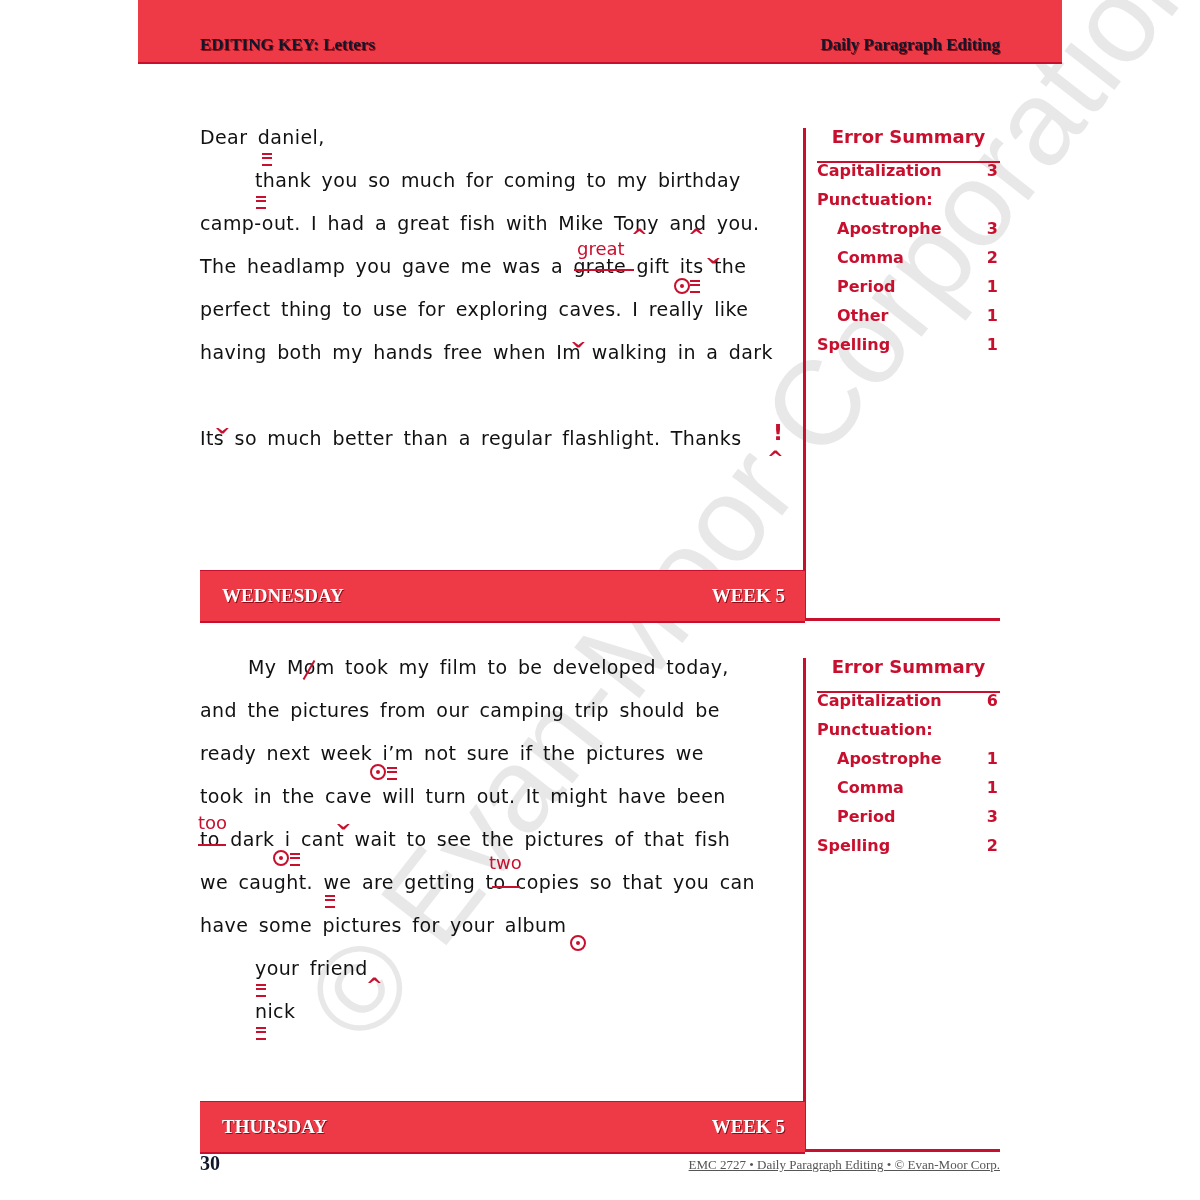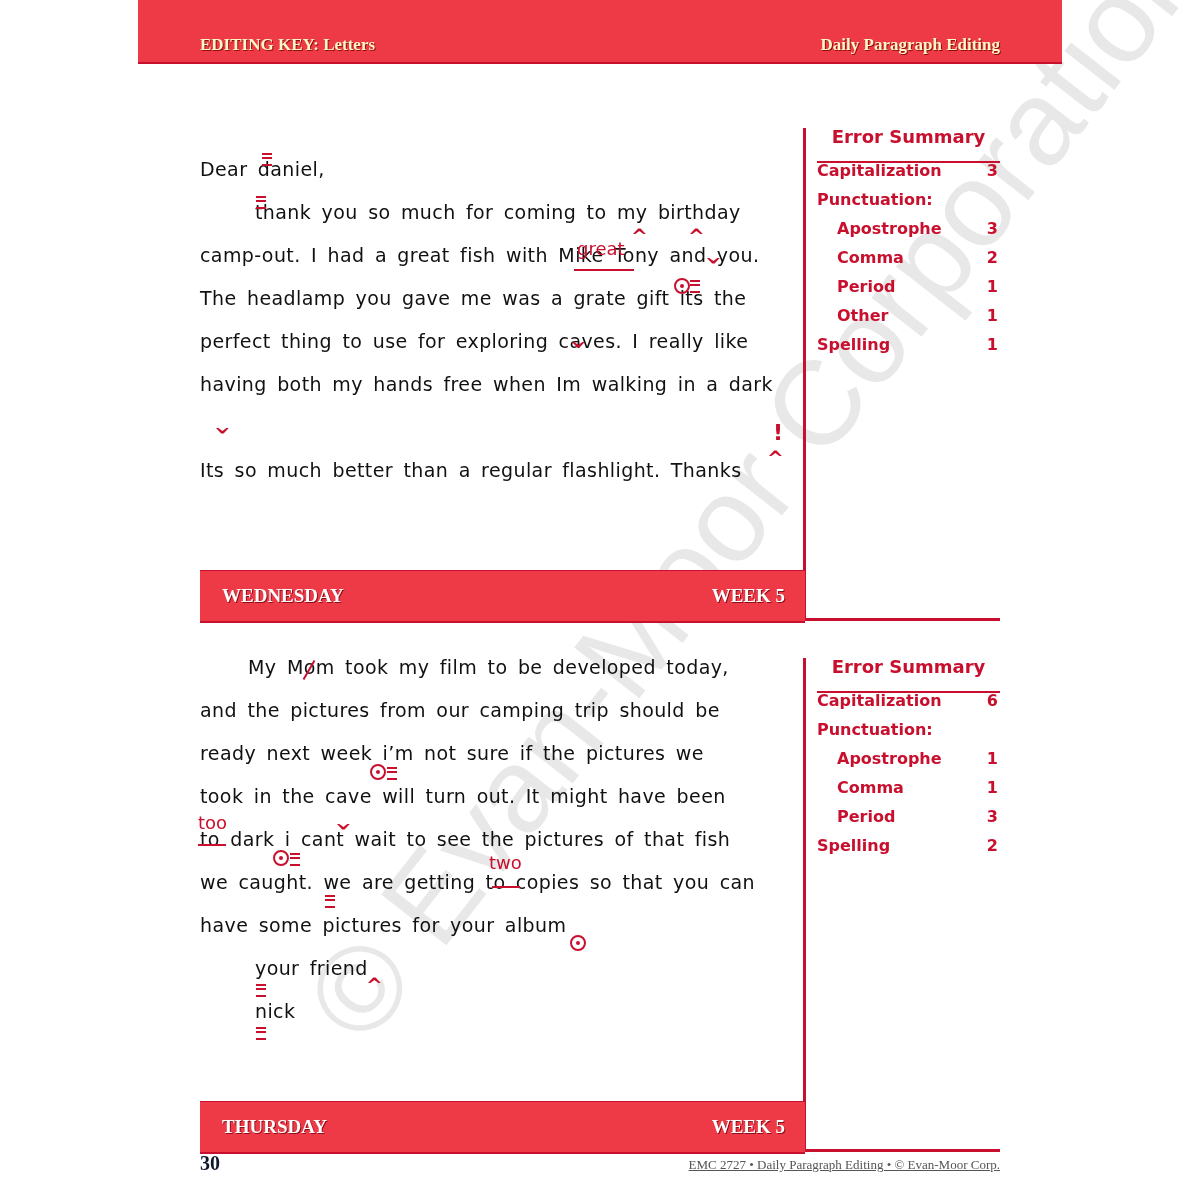--- a/index.html
+++ b/index.html
@@ -1,18 +1,18 @@
 <!DOCTYPE html>
 <html><head>
 <meta charset="utf-8">
 <style>
   html,body{margin:0;padding:0;background:#fff;}
   body{width:1200px;height:1200px;position:relative;overflow:hidden;font-family:"DejaVu Sans",sans-serif;}
   .topbar{position:absolute;left:138px;top:0;width:924px;height:62px;background:#ee3a47;border-bottom:2px solid #c8102e;}
-  .topbar .l,.topbar .r{position:absolute;top:35px;color:#fef9c3;font-family:"Liberation Serif",serif;font-weight:bold;font-size:17px;text-shadow:1px 1px 0 #8a0d18;}
+  .topbar .l,.topbar .r{position:absolute;top:35px;color:#0f172a;font-family:"Liberation Serif",serif;font-weight:bold;font-size:17px;text-shadow:1px 1px 0 #8a0d18;}
   .topbar .l{left:62px;}
   .topbar .r{right:62px;}
   .panel-text{position:absolute;left:200px;width:600px;font-family:"DejaVu Sans",sans-serif;font-size:19px;color:#111;}
   .line{position:absolute;left:0;white-space:nowrap;letter-spacing:0.4px;word-spacing:4px;}
   .vrule{position:absolute;width:3px;background:#c8102e;}
   .hrule{position:absolute;height:3px;background:#c8102e;}
   .dayband{position:absolute;left:200px;width:605px;height:50px;background:#ee3a47;border-top:1px solid #c8102e;border-bottom:2px solid #c8102e;}
   .dayband .l,.dayband .r{position:absolute;top:14px;color:#fff;font-family:"Liberation Serif",serif;font-weight:bold;font-size:19px;text-shadow:1px 1px 0 #8a0d18;}
   .dayband .l{left:22px;}
   .dayband .r{right:20px;}
@@ -37,21 +37,21 @@
 </head>
 <body>
 
 <div class="watermark">© Evan-Moor Corporation.</div>
 
 <div class="topbar">
   <span class="l">EDITING KEY: Letters</span>
   <span class="r">Daily Paragraph Editing</span>
 </div>
 
-<div class="panel-text" style="top:126px;height:340px;margin-top:32px;">
+<div class="panel-text" style="top:126px;height:340px;">
   <div class="line" style="top:0;">Dear daniel,</div>
   <div class="line" style="top:43px;left:55px;">thank you so much for coming to my birthday</div>
   <div class="line" style="top:86px;">camp-out. I had a great fish with Mike Tony and you.</div>
   <div class="line" style="top:129px;">The headlamp you gave me was a grate gift its the</div>
   <div class="line" style="top:172px;">perfect thing to use for exploring caves. I really like</div>
   <div class="line" style="top:215px;">having both my hands free when Im walking in a dark</div>
   <div class="line" style="top:301px;">Its so much better than a regular flashlight. Thanks</div>
 </div>
 
 <div class="trip" style="left:262px;top:153px;"></div>

